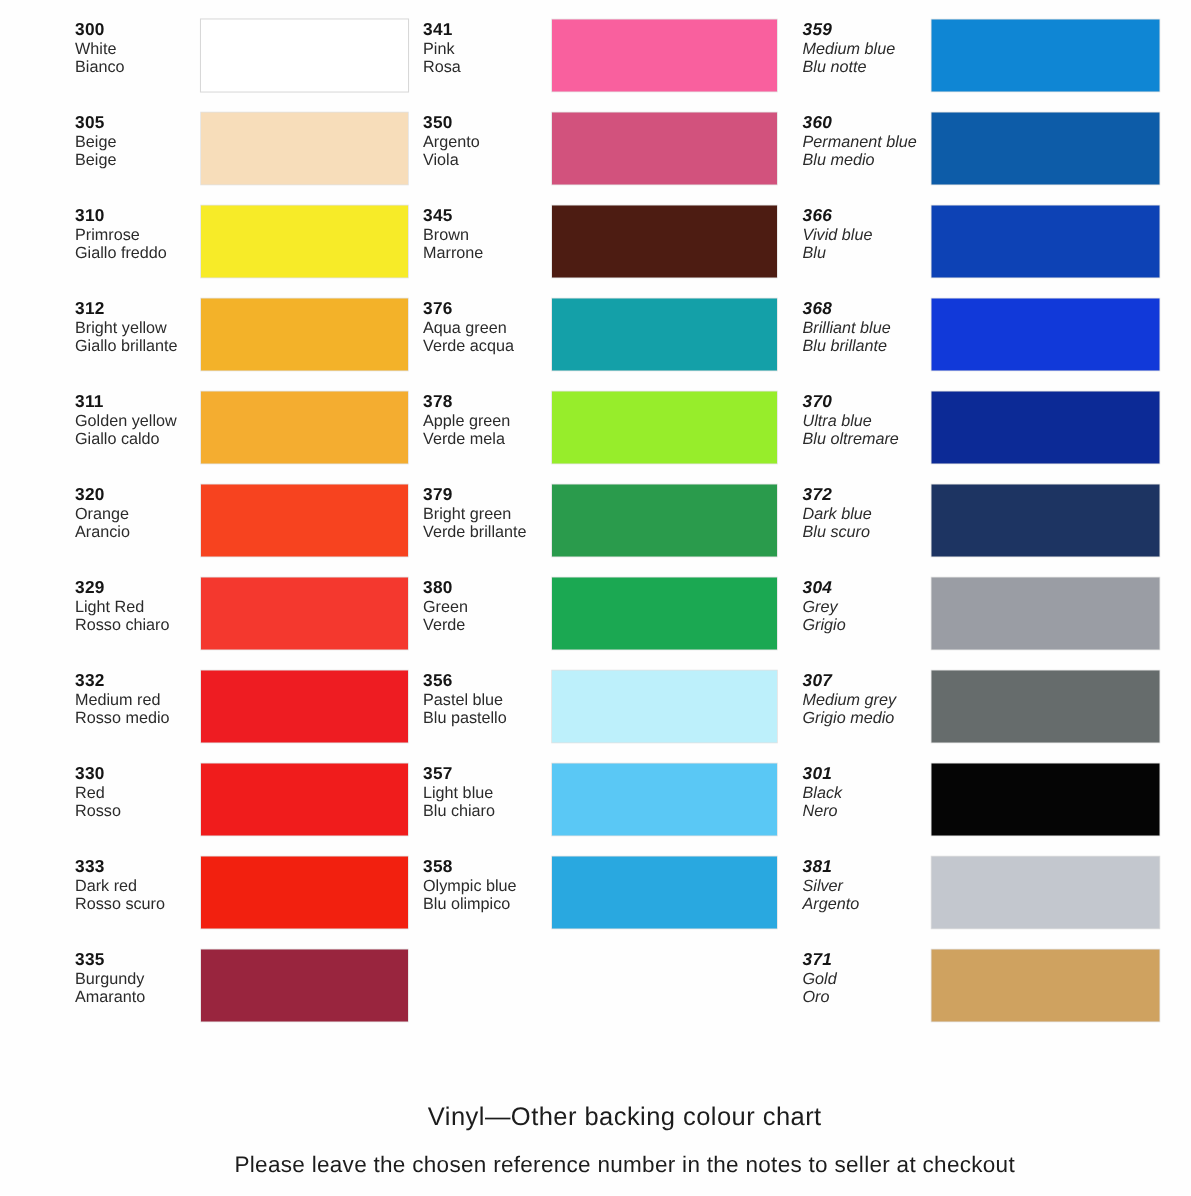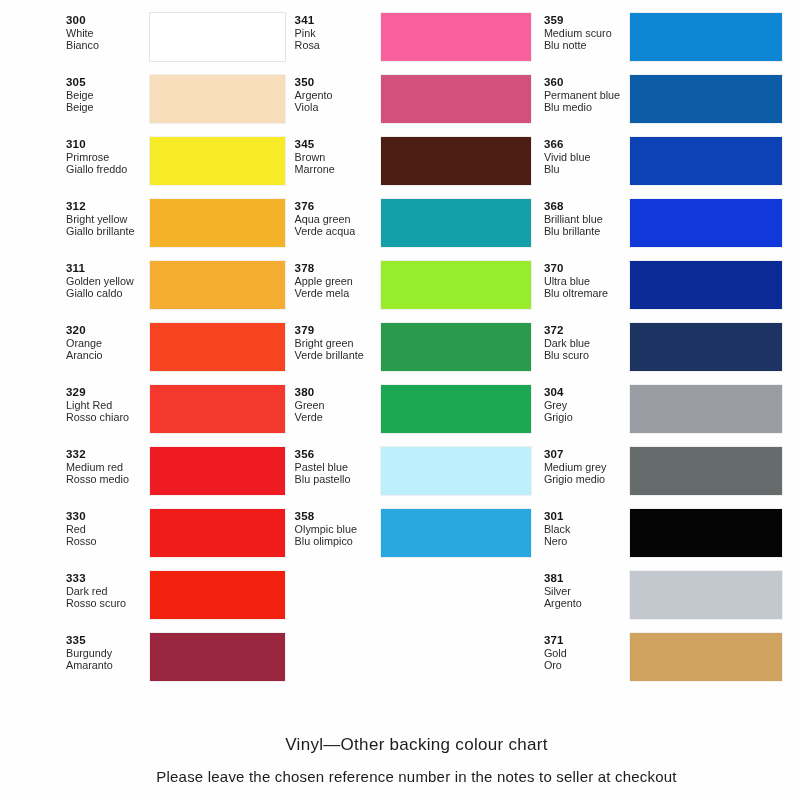--- a/index.html
+++ b/index.html
@@ -29,23 +29,23 @@
     padding: 12px 0 0 0;
     box-sizing: border-box;
   }
 
   .color-column {
     display: flex;
     flex-direction: column;
     box-sizing: border-box;
   }
 
-  .col-1 { width: 272px; padding-left: 50px; margin-left: 16px; }
+  .col-1 { width: 272px; padding-left: 50px; }
   .col-2 { width: 255px; padding-left: 10px; }
-  .col-3 { width: 262px; padding-left: 8px; }
+  .col-3 { width: 262px; padding-left: 8px; font-style: italic; }
 
   .color-row {
     display: flex;
     flex-direction: row;
     align-items: flex-start;
     height: 62px;
     box-sizing: border-box;
   }
 
   .swatch-label {
@@ -264,32 +264,40 @@
         <div class="color-row">
           <div class="swatch-label">
             <span class="code">356</span>
             <span class="name-en">Pastel blue</span>
             <span class="name-it">Blu pastello</span>
           </div>
           <div class="swatch" style="background-color: rgb(189, 240, 251);"></div>
         </div>
         <div class="color-row">
           <div class="swatch-label">
+            <span class="code">357</span>
+            <span class="name-en">Light blue</span>
+            <span class="name-it">Blu chiaro</span>
+          </div>
+          <div class="swatch" style="background-color: rgb(90, 200, 245);"></div>
+        </div>
+        <div class="color-row">
+          <div class="swatch-label">
             <span class="code">358</span>
             <span class="name-en">Olympic blue</span>
             <span class="name-it">Blu olimpico</span>
           </div>
           <div class="swatch" style="background-color: rgb(41, 168, 224);"></div>
         </div>
       </div>
     <div class="color-column col-3">
         <div class="color-row">
           <div class="swatch-label">
             <span class="code">359</span>
-            <span class="name-en">Medium scuro</span>
+            <span class="name-en">Medium blue</span>
             <span class="name-it">Blu notte</span>
           </div>
           <div class="swatch" style="background-color: rgb(15, 134, 212);"></div>
         </div>
         <div class="color-row">
           <div class="swatch-label">
             <span class="code">360</span>
             <span class="name-en">Permanent blue</span>
             <span class="name-it">Blu medio</span>
           </div>

